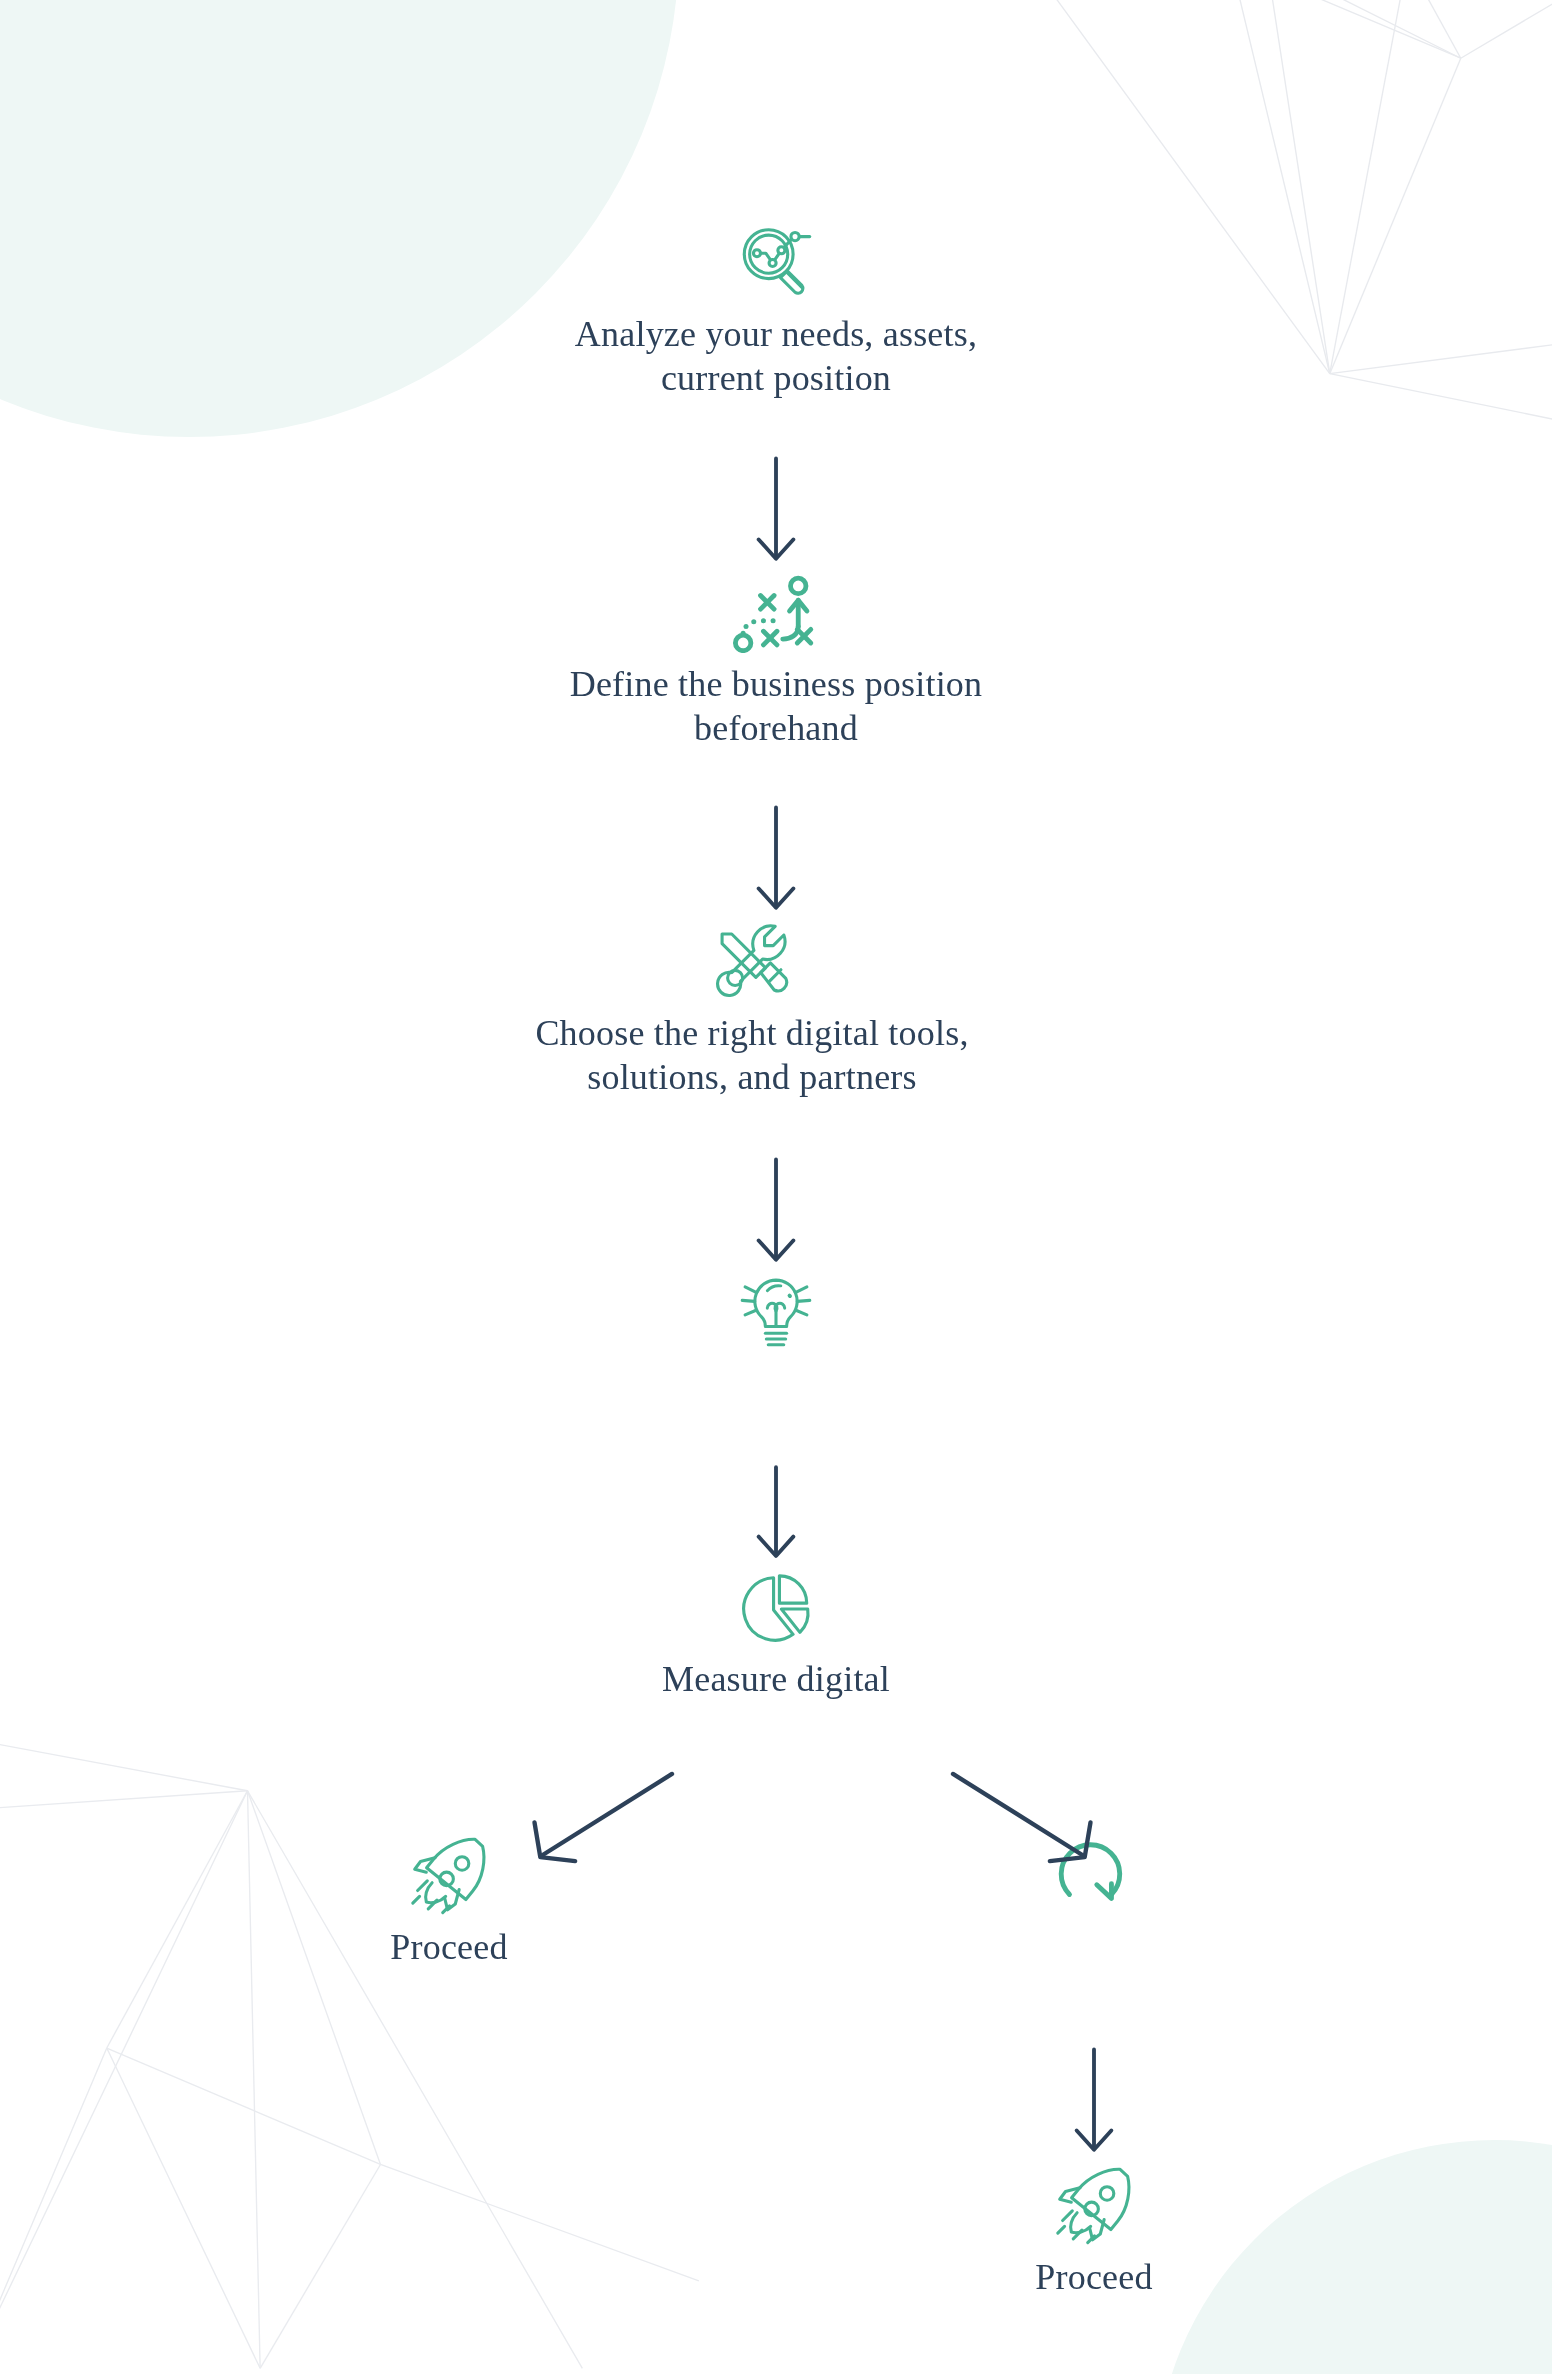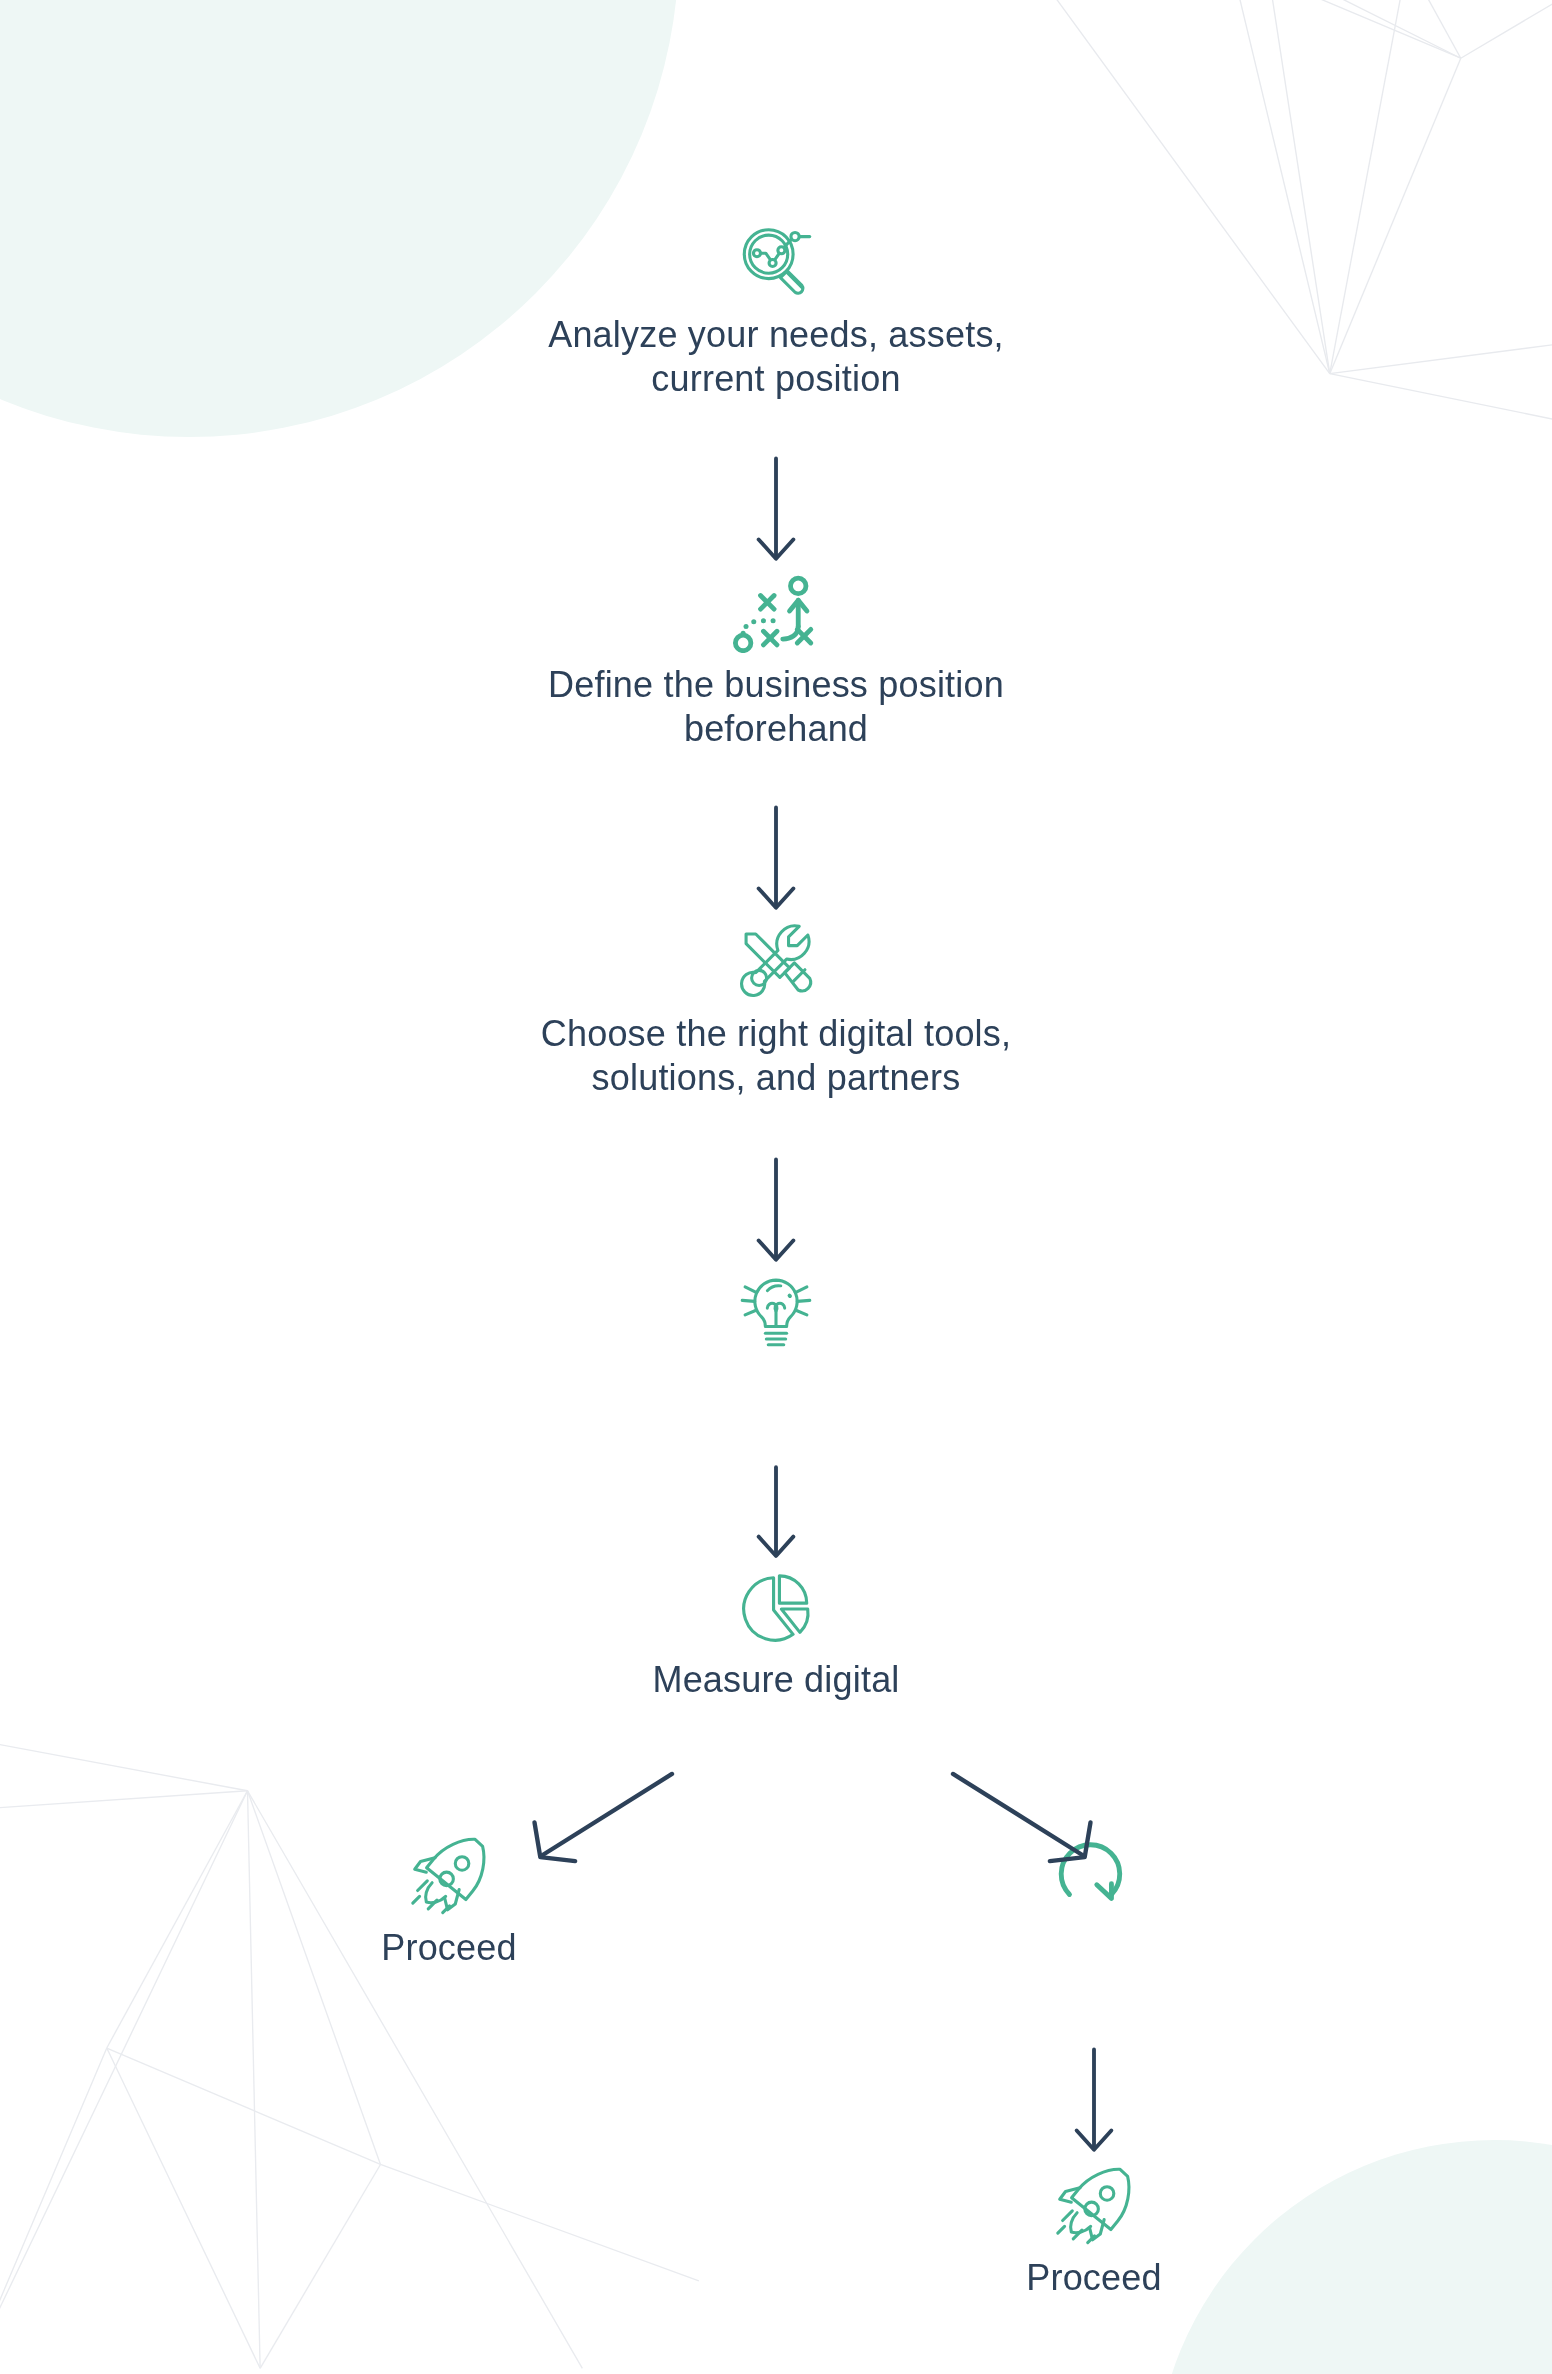--- a/index.html
+++ b/index.html
@@ -6,21 +6,21 @@
     margin: 0;
     padding: 0;
     background: #ffffff;
   }
   #page {
     position: relative;
     width: 1553px;
     height: 2375px;
     background: #ffffff;
     overflow: hidden;
-    font-family: Liberation Sans, sans-serif;
+    font-family: Liberation Serif, serif;
   }
 
   
   .bg-layer {
     position: absolute;
     inset: 0;
     pointer-events: none;
   }
   .blob {
     position: absolute;
@@ -66,21 +66,21 @@
     margin: 0 auto 9.7px auto;
   }
 
   .arrow {
     position: absolute;
   }
 
   
   .n1 { left: 776px; top: 221px; transform: translateX(-50%); width: 699px; }
   .n2 { left: 776px; top: 571px; transform: translateX(-50%); width: 699px; }
-  .n3 { left: 776px; top: 922px; transform: translateX(-50%); width: 737px; }
+  .n3 { left: 752px; top: 922px; transform: translateX(-50%); width: 737px; }
   .n4 { left: 776px; top: 1271px; transform: translateX(-50%); width: 699px; }
   .n5 { left: 776px; top: 1570px; transform: translateX(-50%); width: 699px; }
   .n6 { left: 449px; top: 1836px; transform: translateX(-50%); width: 446px; }
   .n7 { left: 1089px; top: 1834px; transform: translateX(-50%); width: 456px; }
   .n8 { left: 1094px; top: 2166px; transform: translateX(-50%); width: 446px; }
 
   .a1 { left: 749px; top: 456px; }
   .a2 { left: 749px; top: 805px; }
   .a3 { left: 749px; top: 1157px; }
   .a4 { left: 749px; top: 1465px; }

